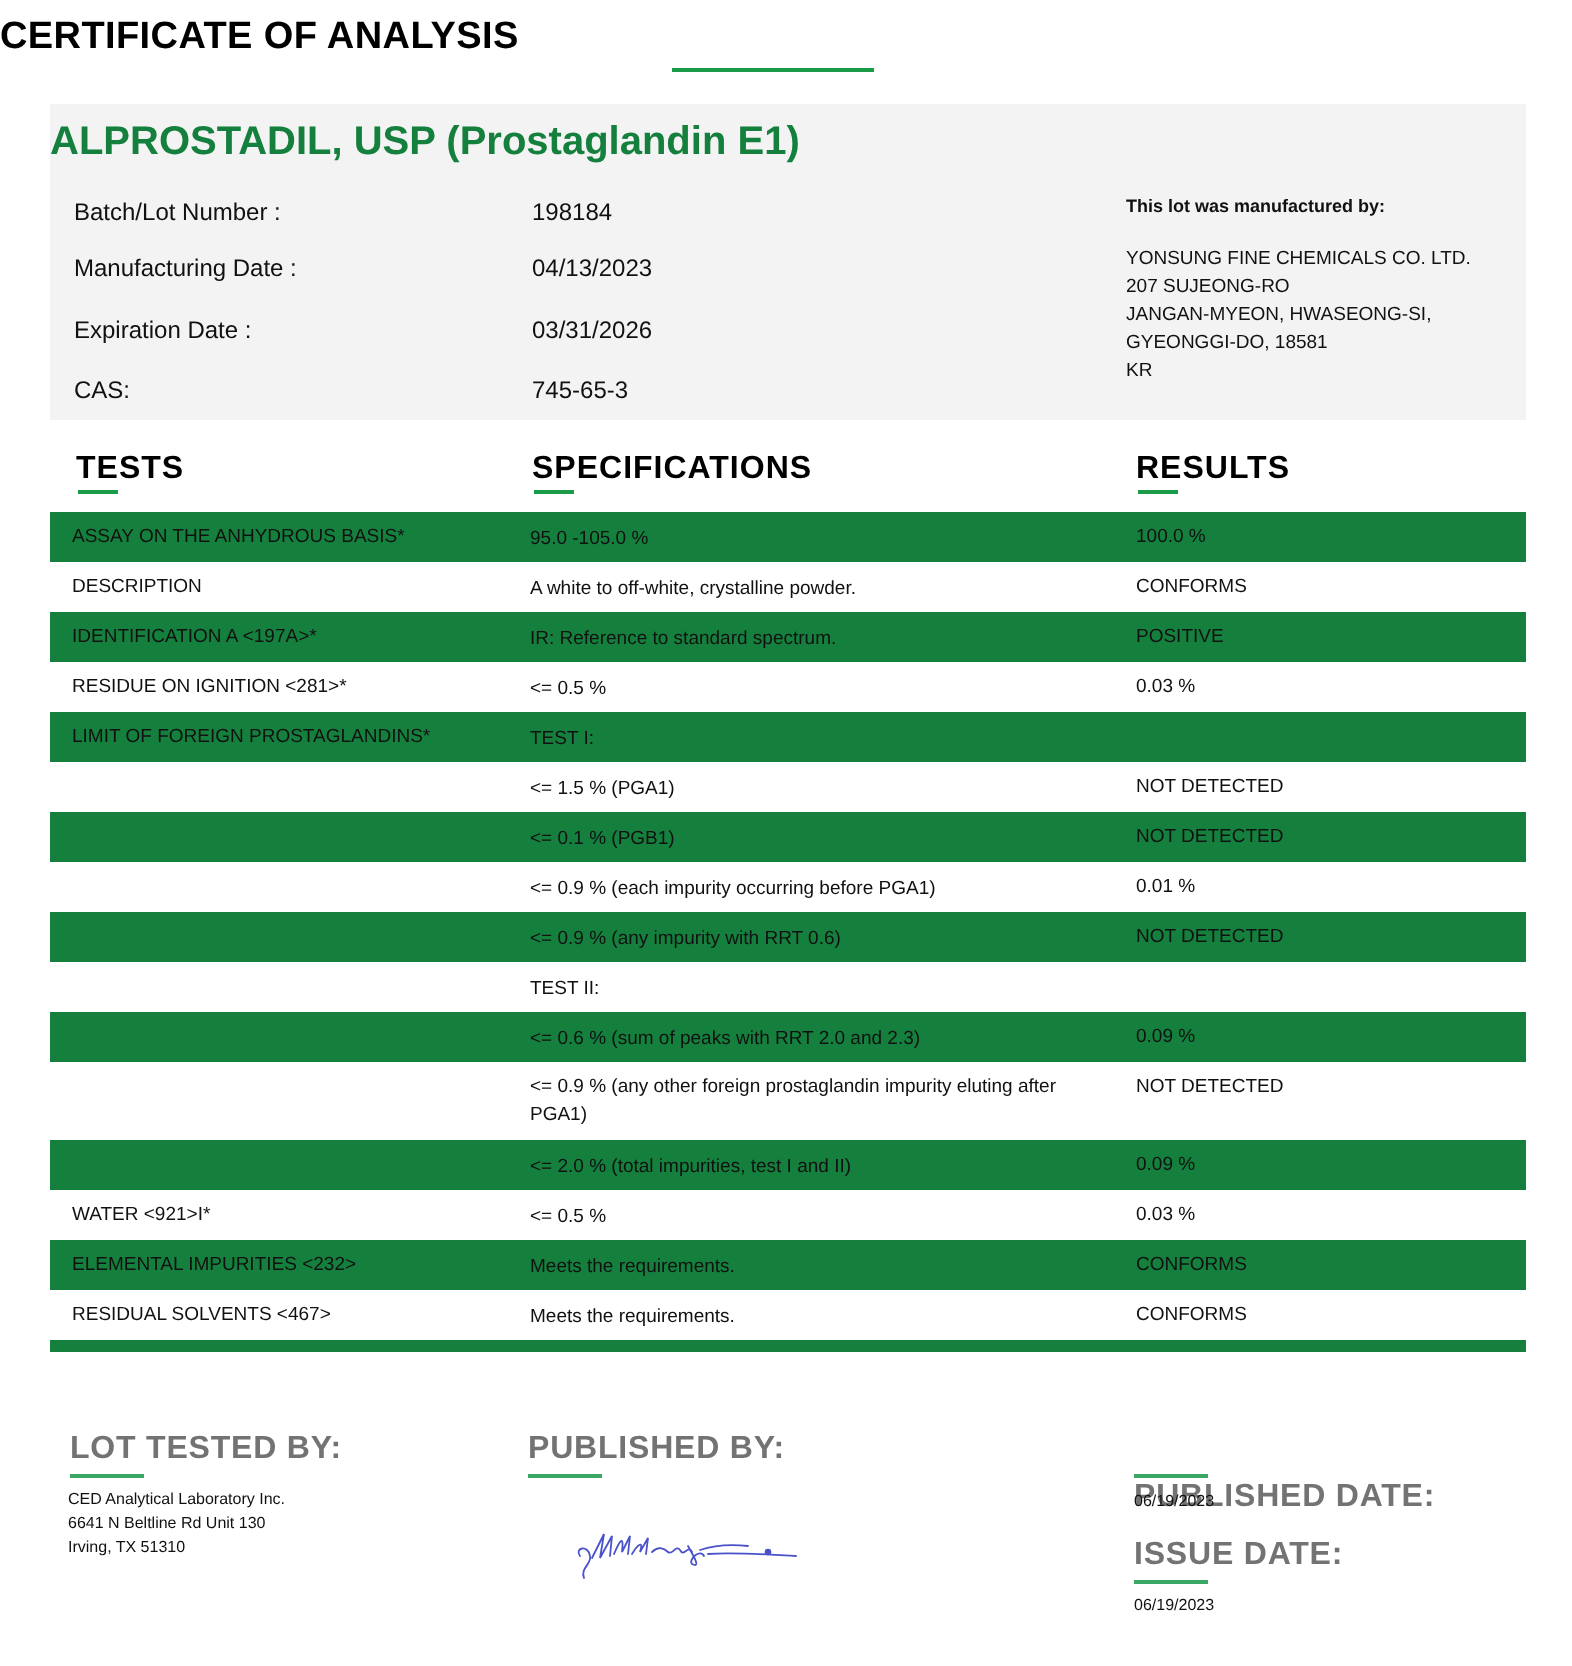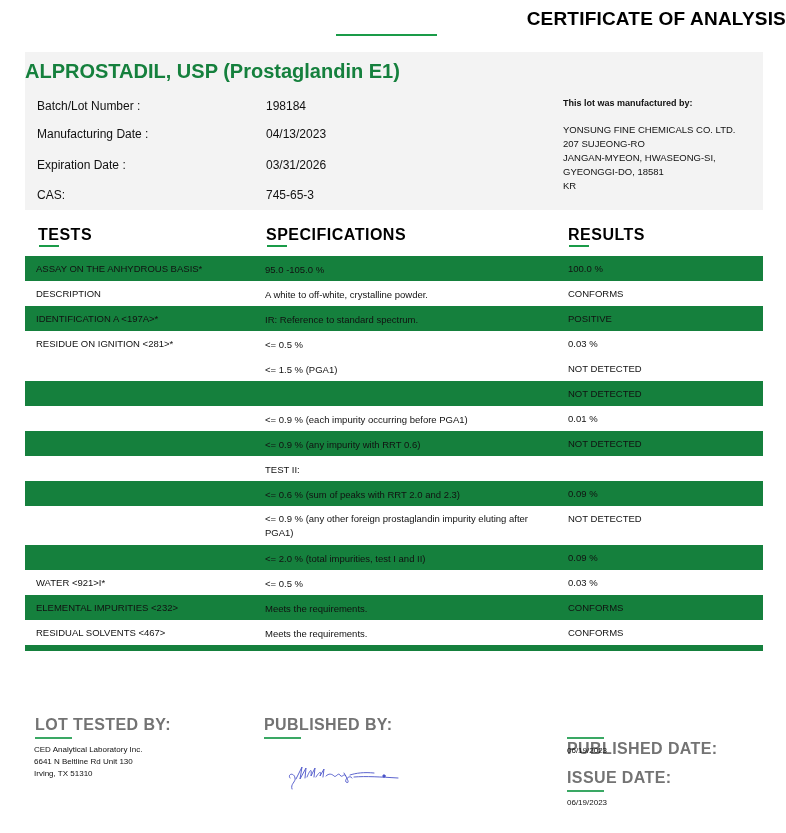--- a/index.html
+++ b/index.html
@@ -1,19 +1,19 @@
 <!DOCTYPE html>
 <html><head>
   <meta charset="utf-8">
   <style>
     * { box-sizing: border-box; margin: 0; padding: 0; }
     html, body { width: 786px; height: 833px; overflow: hidden; background: #ffffff; }
     body { font-family: "Liberation Sans", sans-serif; color: #111; position: relative; }
 
-    .doc-title { position: absolute; left: 0; top: 8px; width: 786px; text-align: right; font-size: 19px; font-weight: bold; color: #000; letter-spacing: 0.2px; }
+    .doc-title { position: absolute; left: 0; top: 8px; width: 786px; text-align: left; font-size: 19px; font-weight: bold; color: #000; letter-spacing: 0.2px; }
     .doc-title-line { position: absolute; left: 336px; top: 34px; width: 101px; height: 2px; background: #1a9b48; }
 
     .info-box { position: absolute; left: 25px; top: 52px; width: 738px; height: 158px; background: #f3f3f3; }
     .product-name { position: absolute; left: 0; top: 8px; width: 738px; font-size: 20px; font-weight: bold; color: #15803d; }
     .info-row { position: absolute; left: 12px; width: 400px; font-size: 12px; color: #111; }
     .info-row .lbl { position: absolute; left: 0; top: 0; white-space: nowrap; }
     .info-row .val { position: absolute; left: 229px; top: 0; white-space: nowrap; }
     .mfr { position: absolute; left: 538px; top: 44px; width: 200px; font-size: 9.5px; color: #111; line-height: 14px; }
     .mfr-head { font-weight: bold; font-size: 9px; margin-bottom: 13px; }
 
@@ -89,27 +89,33 @@
   <div class="tr odd" style="height:25px">
     <span class="c1">IDENTIFICATION A &lt;197A&gt;*</span>
     <span class="c2">IR: Reference to standard spectrum.</span>
     <span class="c3">POSITIVE</span>
   </div>
   <div class="tr" style="height:25px">
     <span class="c1">RESIDUE ON IGNITION &lt;281&gt;*</span>
     <span class="c2">&lt;= 0.5 %</span>
     <span class="c3">0.03 %</span>
   </div>
+  <div class="tr odd" style="height:25px">
+    <span class="c1">LIMIT OF FOREIGN PROSTAGLANDINS*</span>
+    <span class="c2">TEST I:</span>
+    <span class="c3"></span>
+  </div>
   <div class="tr" style="height:25px">
     <span class="c1"></span>
     <span class="c2">&lt;= 1.5 % (PGA1)</span>
     <span class="c3">NOT DETECTED</span>
   </div>
   <div class="tr odd" style="height:25px">
     <span class="c1"></span>
+    <span class="c2">&lt;= 0.1 % (PGB1)</span>
     <span class="c3">NOT DETECTED</span>
   </div>
   <div class="tr" style="height:25px">
     <span class="c1"></span>
     <span class="c2">&lt;= 0.9 % (each impurity occurring before PGA1)</span>
     <span class="c3">0.01 %</span>
   </div>
   <div class="tr odd" style="height:25px">
     <span class="c1"></span>
     <span class="c2">&lt;= 0.9 % (any impurity with RRT 0.6)</span>

